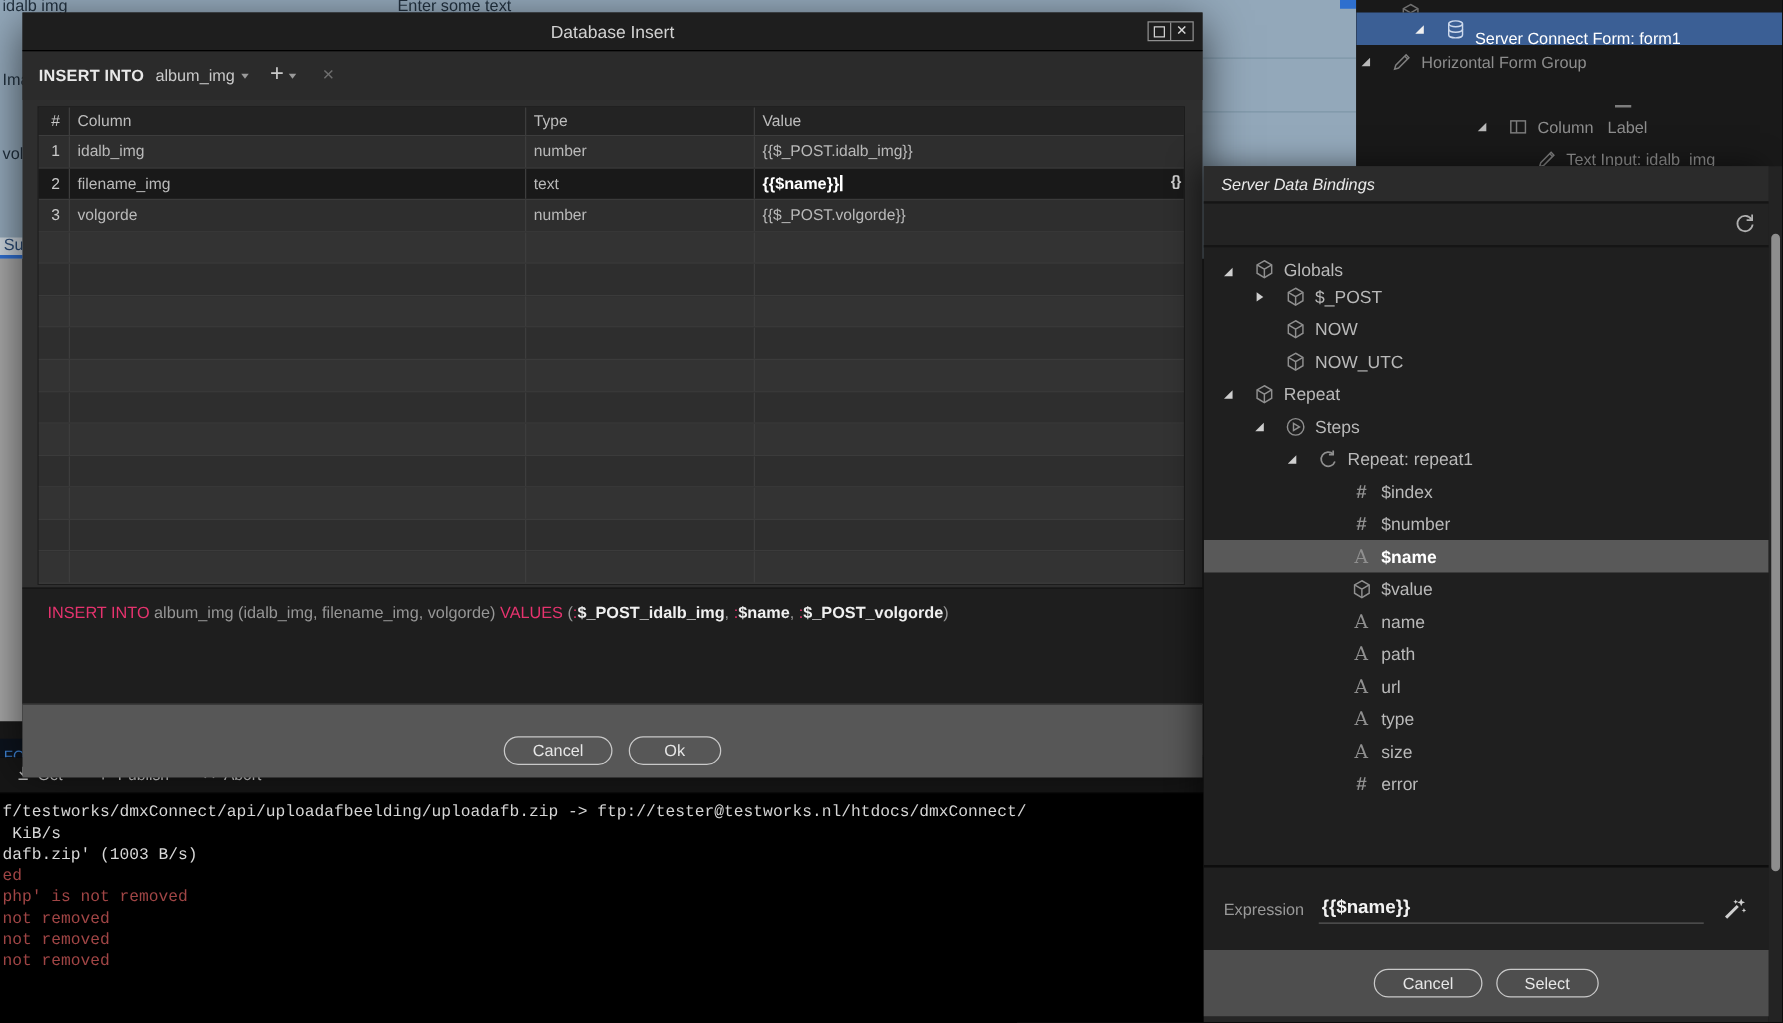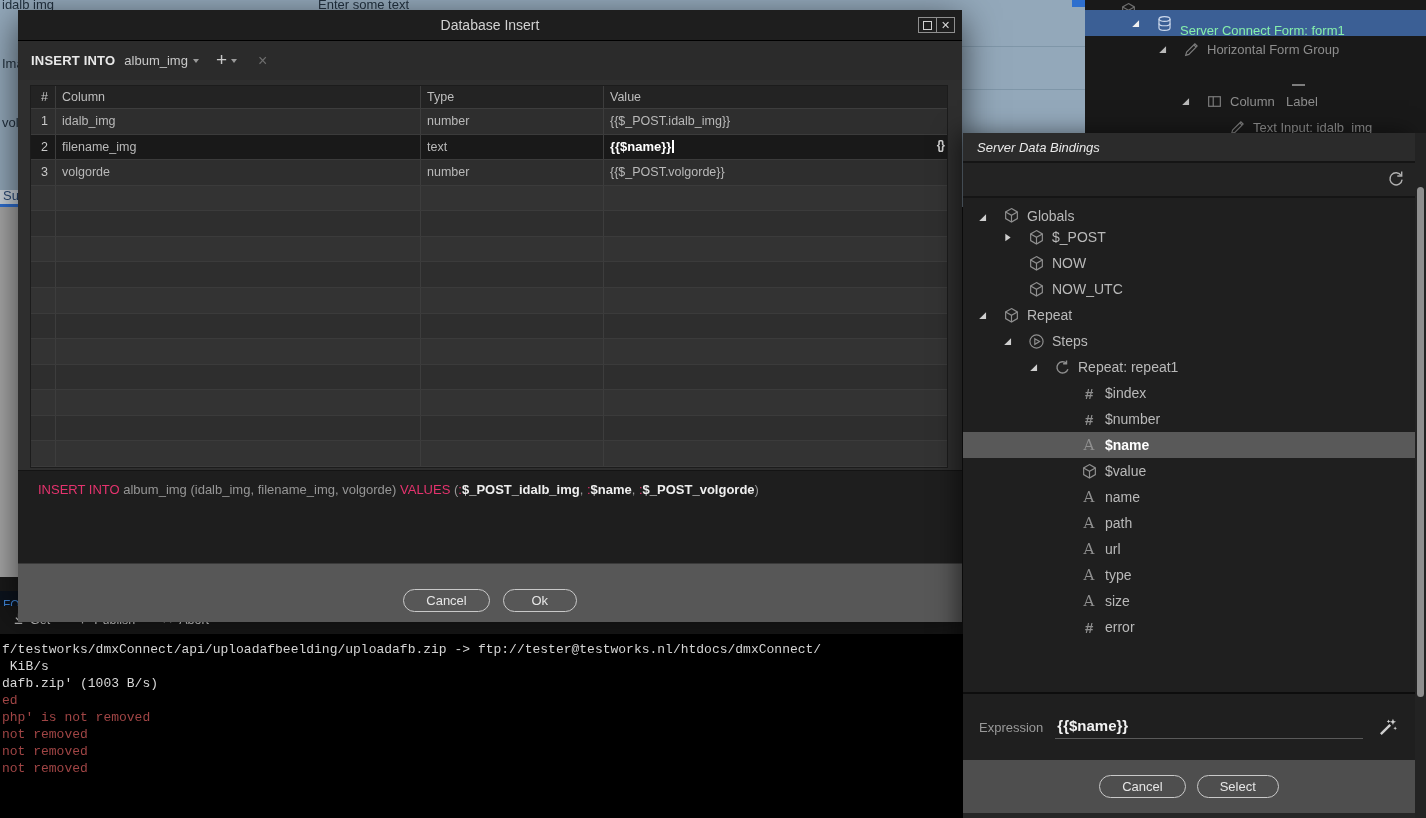--- a/index.html
+++ b/index.html
@@ -77,21 +77,21 @@
   #app-tree{left:1085px;top:0;width:341px;height:133px;background:#191919;overflow:hidden;}
   .atree-sliver{height:10px;overflow:hidden;display:flex;align-items:flex-start;padding-left:35px;color:#6f6f6f;}
   .atree-sliver .tree-icon{margin-top:2px;}
   .tree-row{display:flex;align-items:center;height:26px;box-sizing:border-box;}
   .tree-row .exp{width:14px;height:14px;margin-right:13px;flex:none;display:flex;align-items:center;justify-content:center;}
   .tree-row .tree-icon{width:18px;height:18px;margin-right:7px;flex:none;display:flex;align-items:center;justify-content:center;}
   .tree-icon svg{width:17px;height:17px;}
   #app-tree .tree-row{color:#7d7d7d;}
   #app-tree .tree-label{color:#8d8d8d;font-size:13px;white-space:nowrap;}
   #app-tree .tree-row.selected{background:#3b5f95;color:#cdd9ec;}
-  #app-tree .tree-row.selected .tree-label{color:#86efac;margin-top:15px;}
+  #app-tree .tree-row.selected .tree-label{color:#ffffff;margin-top:15px;}
   .exp svg{width:11px;height:11px;}
   #app-tree .exp{color:#b9b9b9;}
   #app-tree .tree-row.selected .exp{color:#f0f0f0;}
   .g-num{font-weight:bold;font-style:italic;font-size:15px;line-height:1;}
   .g-text{font-family:"DejaVu Serif","Liberation Serif",serif;font-size:15px;line-height:1;}
   .g-dash{width:13px;height:2px;background:#7d7d7d;display:inline-block;}
 
   
   #sdb{left:963px;top:133px;width:452px;height:685px;background:#262626;box-shadow:-6px 0 22px rgba(0,0,0,.5);}
   #sdb-title{height:28px;background:#2b2b2b;border-bottom:2px solid #151515;display:flex;align-items:center;padding-left:14px;color:#e9e9e9;font-size:13px;font-style:italic;}
@@ -189,21 +189,21 @@
           </span>
           <span class="tree-icon">
             <svg viewBox="0 0 16 16">
               <ellipse cx="8" cy="3.8" rx="5.2" ry="2.2" fill="none" stroke="currentColor" stroke-width="1.1"></ellipse>
               <path d="M2.8 3.8 V12.2 c0 1.2 2.3 2.2 5.2 2.2 s5.2 -1 5.2 -2.2 V3.8" fill="none" stroke="currentColor" stroke-width="1.1"></path>
               <path d="M2.8 7.9 c0 1.2 2.3 2.2 5.2 2.2 s5.2 -1 5.2 -2.2" fill="none" stroke="currentColor" stroke-width="1.1"></path>
             </svg>
           </span>
           <span class="tree-label">Server Connect Form: form1</span>
         </div>
-        <div class="tree-row" style="padding-left: 70px;">
+        <div class="tree-row" style="">
           <span class="exp">
             <svg viewBox="0 0 14 14">
               <path d="M11.5 2.8 V11.5 H2.8 Z" fill="currentColor"></path>
             </svg>
           </span>
           <span class="tree-icon">
             <svg viewBox="0 0 16 16">
               <path d="M2.5 13.5 l.9 -3 L11.2 2.7 l2.1 2.1 L5.5 12.6 Z" fill="none" stroke="currentColor" stroke-width="1.1"></path>
               <path d="M10.2 3.7 l2.1 2.1" stroke="currentColor" stroke-width="1.1"></path>
             </svg>

